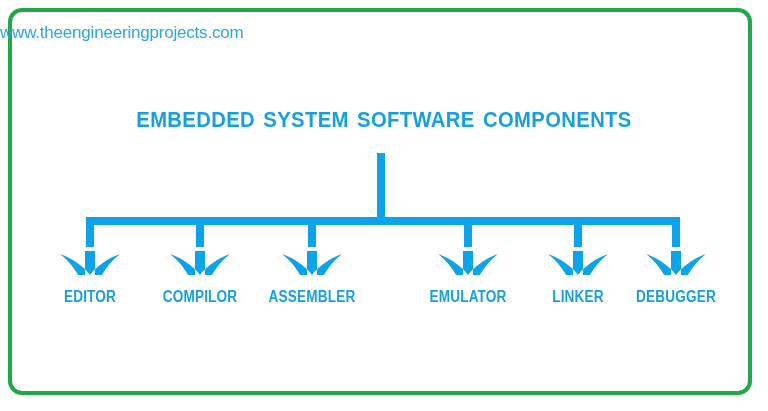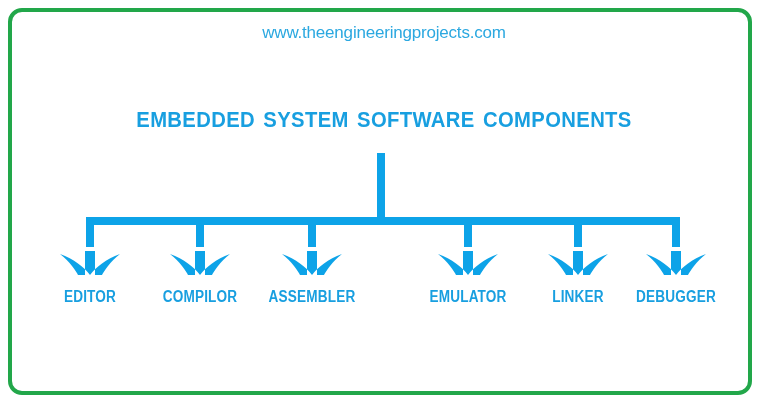--- a/index.html
+++ b/index.html
@@ -33,21 +33,21 @@
     box-sizing: border-box;
     background: transparent;
   }
 
   
   #watermark-url {
     position: absolute;
     left: 0;
     top: 23px;
     width: 768px;
-    text-align: center;
+    text-align: left;
     color: #2BA8E0;
     font-size: 17px;
     font-family: "Liberation Sans", sans-serif;
     letter-spacing: -0.2px;
     white-space: nowrap;
   }
 
   
   #diagram-title {
     position: absolute;

